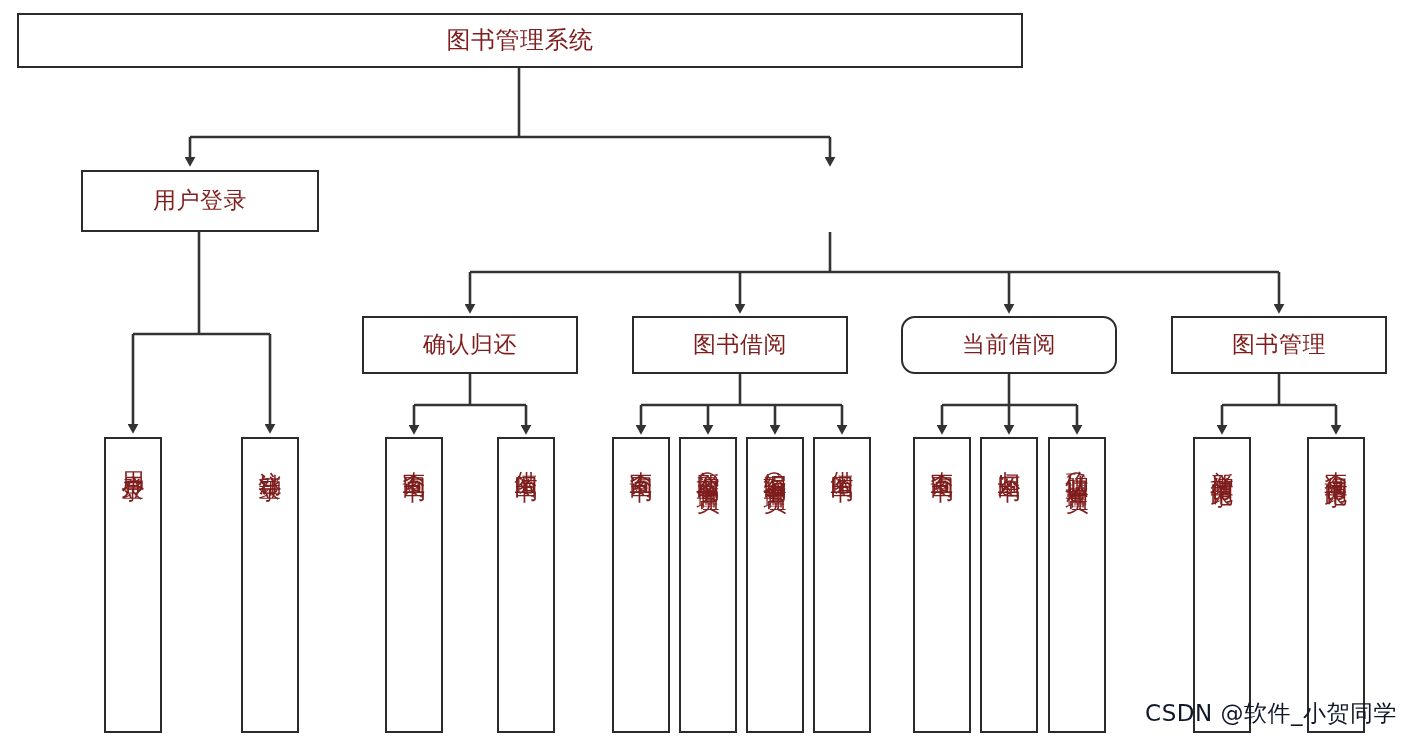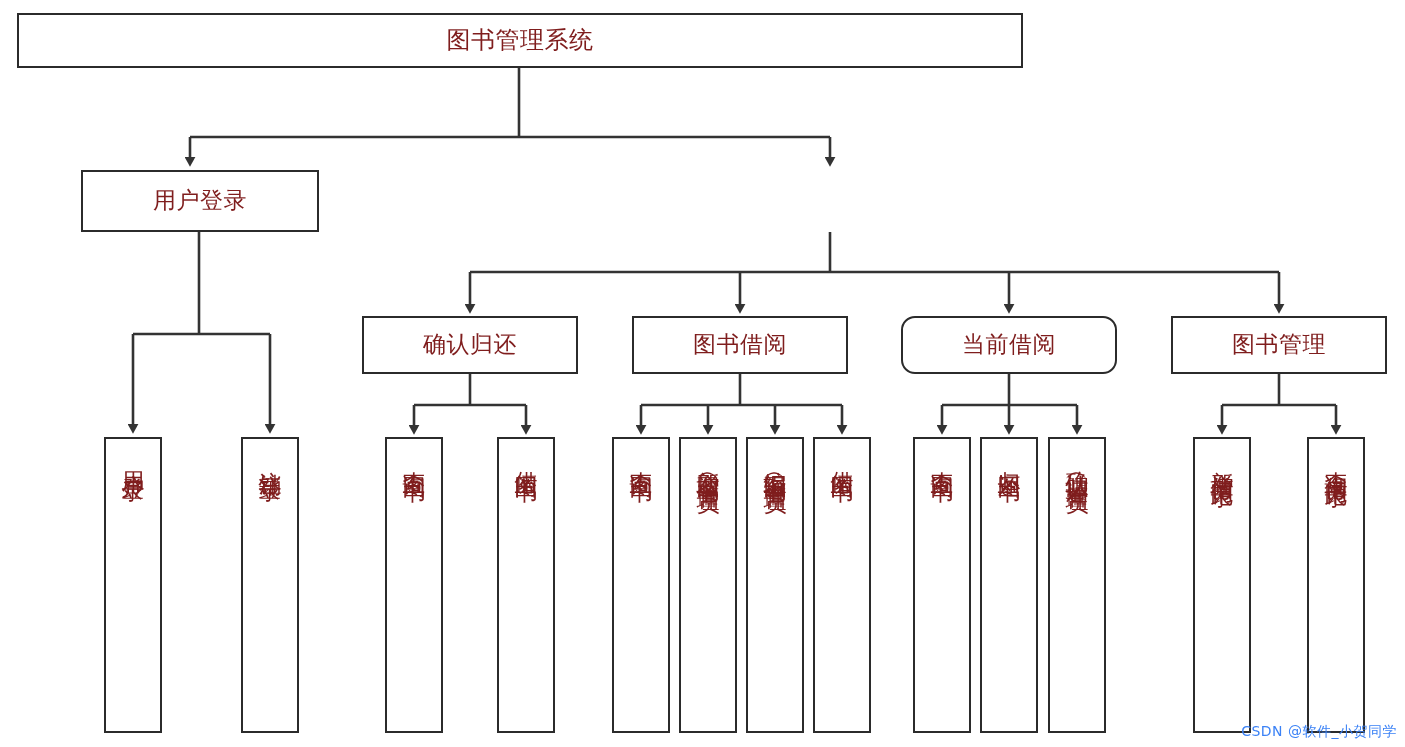--- a/index.html
+++ b/index.html
@@ -52,23 +52,23 @@
     text-orientation:upright;
     font-size:23px;
     line-height:1.18;
     letter-spacing:3px;
     white-space:nowrap;
     height:auto;
   }
   .watermark{
     position:absolute;
     right:8px;
-    bottom:6px;
-    font-size:14px;
-    color:#3b82f6;
+    bottom:18px;
+    font-size:23px;
+    color:#0f172a;
     letter-spacing:0.5px;
     z-index:5;
     white-space:nowrap;
     font-family:"DejaVu Sans","Liberation Sans",sans-serif;
   }
 </style>
 </head>
 <body>
 
 <div id="canvas">

